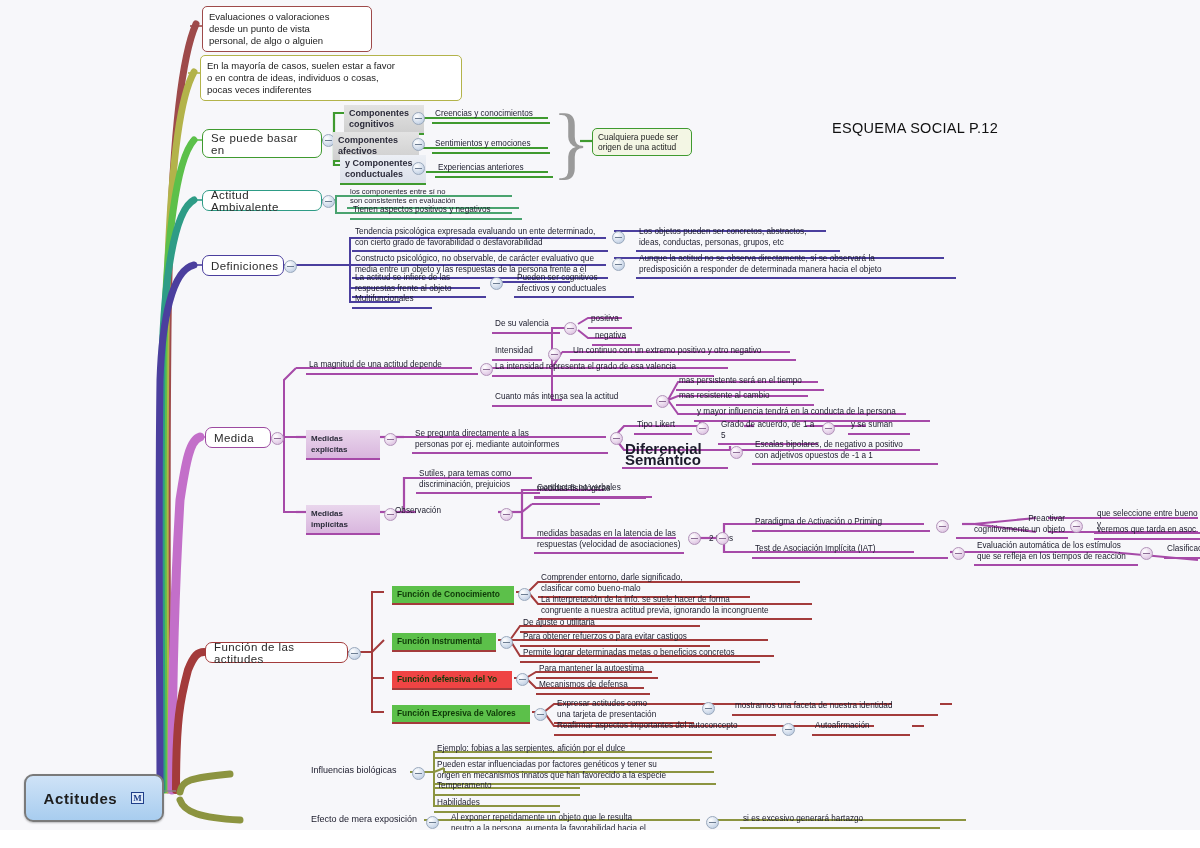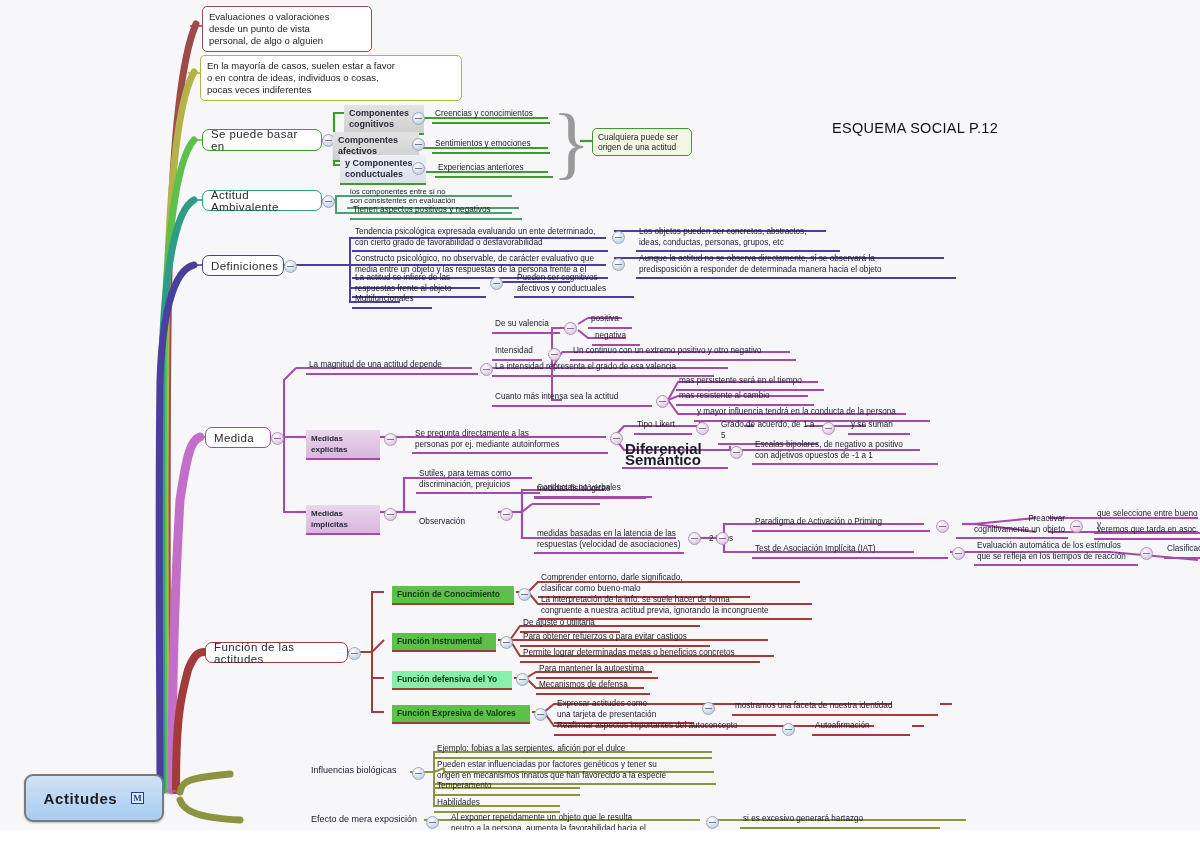--- a/index.html
+++ b/index.html
@@ -284,21 +284,21 @@
   </div>
 
   <div class="node boxed c-red" style="left:202px;top:6px;width:170px;border-color:#9e4a4a;font-size:9.5px;">Evaluaciones o valoraciones
 desde un punto de vista
 personal, de algo o alguien</div>
 
   <div class="node boxed c-olive" style="left:200px;top:55px;width:262px;border-color:#b3b34a;font-size:9.5px;">En la mayoría de casos, suelen estar a favor
 o en contra de ideas, individuos o cosas,
 pocas veces indiferentes</div>
 
-  <div class="node b1 c-green" style="left:202px;top:129px;width:120px;height:22px;border-color:#3f9a2f;background:#ffffff;">Se puede basar en</div>
+  <div class="node b1 c-green" style="left:202px;top:129px;width:120px;height:29px;border-color:#3f9a2f;background:#ffffff;">Se puede basar en</div>
   <div class="handle" style="left:322px;top:134px;"></div>
 
   <div class="node chip grey" style="left:344px;top:105px;width:80px;border-color:#3f9a2f;">Componentes
 cognitivos</div>
   <div class="handle" style="left:412px;top:112px;"></div>
   <div class="node leaf" style="left:432px;top:108px;width:118px;border-color:#3f9a2f;">Creencias y conocimientos</div>
 
   <div class="node chip grey" style="left:333px;top:132px;width:86px;border-color:#3f9a2f;">Componentes
 afectivos</div>
   <div class="handle" style="left:412px;top:138px;"></div>
@@ -382,21 +382,21 @@
   <div class="handle p" style="left:730px;top:446px;"></div>
   <div class="node leaf" style="left:752px;top:439px;width:186px;border-color:#a64aa8;">Escalas bipolares, de negativo a positivo
 con adjetivos opuestos de -1 a 1</div>
 
   <div class="node chip lilac" style="left:306px;top:505px;width:74px;border-color:#a64aa8;font-size:8px;">Medidas implícitas</div>
   <div class="handle p" style="left:384px;top:508px;"></div>
 
   <div class="node leaf" style="left:416px;top:468px;width:124px;border-color:#a64aa8;">Sutiles, para temas como
 discriminación, prejuicios</div>
 
-  <div class="node leaf" style="left:416px;top:505px;width:78px;border-color:#a64aa8;border-bottom:none;margin-top:11px;">Observación</div>
+  <div class="node leaf" style="left:392px;top:505px;width:78px;border-color:#a64aa8;border-bottom:none;">Observación</div>
   <div class="handle p" style="left:500px;top:508px;"></div>
 
   <div class="node leaf" style="left:534px;top:482px;width:118px;border-color:#a64aa8;">Conductas no verbales</div>
   <div class="node leaf" style="left:534px;top:483px;width:112px;border-color:#a64aa8;">medidas fisiológicas</div>
 
   <div class="node leaf" style="left:534px;top:528px;width:150px;border-color:#a64aa8;">medidas basadas en la latencia de las
 respuestas (velocidad de asociaciones)</div>
   <div class="handle p" style="left:688px;top:532px;"></div>
   <div class="node leaf" style="left:706px;top:533px;width:32px;border-color:#a64aa8;border-bottom:none;">2 tipos</div>
   <div class="handle p" style="left:716px;top:532px;"></div>
@@ -425,21 +425,21 @@
 clasificar como bueno-malo</div>
   <div class="node leaf" style="left:538px;top:594px;width:274px;border-color:#a33b3b;">La interpretación de la info. se suele hacer de forma
 congruente a nuestra actitud previa, ignorando la incongruente</div>
 
   <div class="node chip" style="left:392px;top:633px;width:104px;background:#5cc04a;color:#0f3a08;border-color:#a33b3b;font-size:8.4px;">Función Instrumental</div>
   <div class="handle" style="left:500px;top:636px;"></div>
   <div class="node leaf" style="left:520px;top:617px;width:100px;border-color:#a33b3b;">De ajuste o utilitaria</div>
   <div class="node leaf" style="left:520px;top:631px;width:190px;border-color:#a33b3b;">Para obtener refuerzos o para evitar castigos</div>
   <div class="node leaf" style="left:520px;top:647px;width:240px;border-color:#a33b3b;">Permite lograr determinadas metas o beneficios concretos</div>
 
-  <div class="node chip" style="left:392px;top:671px;width:120px;background:#86efac;color:#0f3a08;border-color:#a33b3b;font-size:8.4px;">Función defensiva del Yo</div>
+  <div class="node chip" style="left:392px;top:671px;width:120px;background:#ef4444;color:#0f3a08;border-color:#a33b3b;font-size:8.4px;">Función defensiva del Yo</div>
   <div class="handle" style="left:516px;top:673px;"></div>
   <div class="node leaf" style="left:536px;top:663px;width:122px;border-color:#a33b3b;">Para mantener la autoestima</div>
   <div class="node leaf" style="left:536px;top:679px;width:114px;border-color:#a33b3b;">Mecanismos de defensa</div>
 
   <div class="node chip" style="left:392px;top:705px;width:138px;background:#5cc04a;color:#0f3a08;border-color:#a33b3b;font-size:8.4px;">Función Expresiva de Valores</div>
   <div class="handle" style="left:534px;top:708px;"></div>
   <div class="node leaf" style="left:554px;top:698px;width:140px;border-color:#a33b3b;">Expresar actitudes como
 una tarjeta de presentación</div>
   <div class="handle" style="left:702px;top:702px;"></div>
   <div class="node leaf" style="left:732px;top:700px;width:206px;border-color:#a33b3b;">mostramos una faceta de nuestra identidad</div>

